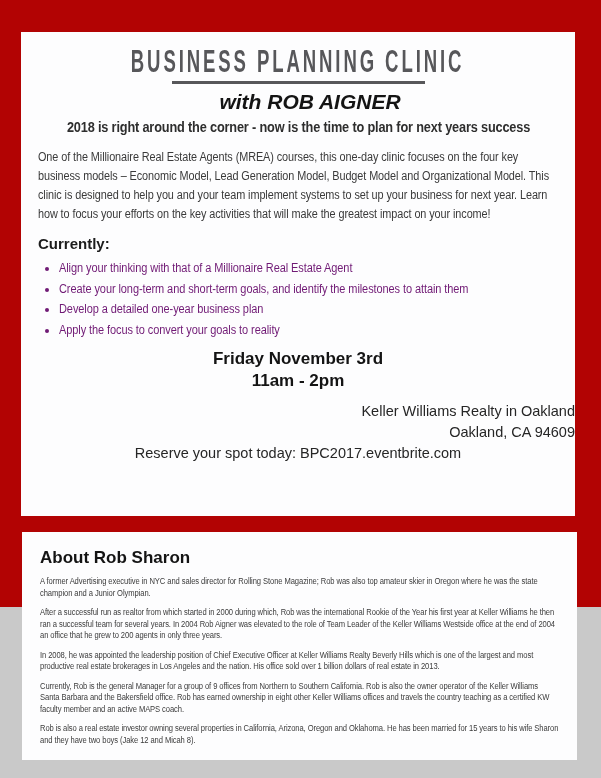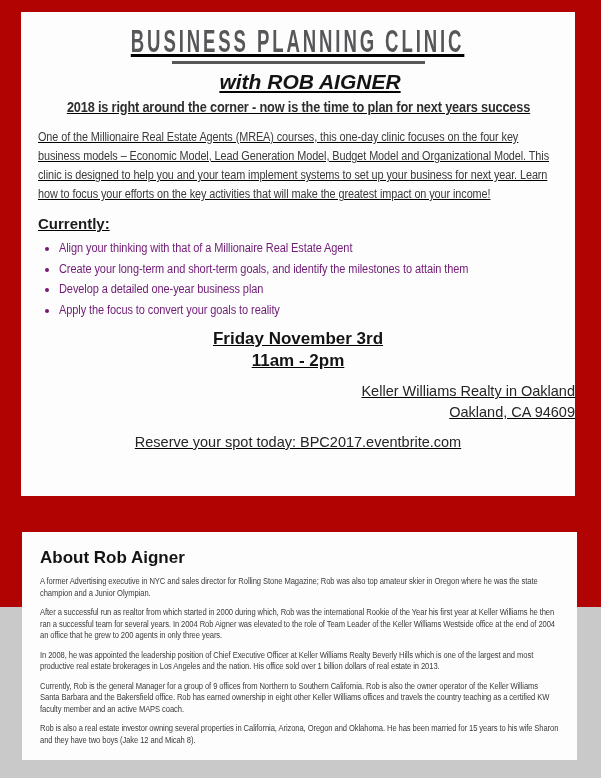--- a/index.html
+++ b/index.html
@@ -20,26 +20,25 @@
     background: #b20303;
   }
   .gray-bg {
     position: absolute; left: 0; top: 607px;
     width: 601px; height: 171px;
     background: #c9c9c9;
   }
 
   
   .main-card {
-    position: absolute; left: 21px; top: 12px;
+    position: absolute; left: 21px; top: 32px;
     width: 554px; min-height: 484px;
     background: #fdfdfe;
     box-sizing: border-box;
     padding: 12px 0 8px 0;
-    text-decoration: underline;
   }
   .center-row { display: flex; justify-content: center; }
   .fit { display: inline-block; white-space: nowrap; }
 
   .title {
     font-size: 32px; font-weight: bold; line-height: 34px;
     letter-spacing: 5px; color: #57575a;
     transform: scaleX(0.58);
   }
   .title-underline {
@@ -82,21 +81,21 @@
   }
   .event-block { margin-top: 8px; text-align: center; }
   .event-line {
     font-size: 17px; font-weight: bold; line-height: 22px; color: #141414;
   }
   .venue-block { margin-top: 9px; text-align: right; }
   .venue-line {
     font-size: 14.5px; line-height: 21px; color: #262626;
   }
   .reserve-line {
-    margin-top: 9px; text-align: center;
+    text-align: center;
     font-size: 14.5px; line-height: 20px; color: #262626;
   }
 
   
   .about-card {
     position: absolute; left: 22px; top: 532px;
     width: 555px; min-height: 220px;
     background: #fdfdfe;
     box-sizing: border-box;
     padding: 13px 18px 14px 18px;
@@ -160,21 +159,21 @@
 
     <div class="venue-block">
       <div class="venue-line">Keller Williams Realty in Oakland</div>
       <div class="venue-line">Oakland, CA 94609</div>
     </div>
 
     <div class="reserve-line">Reserve your spot today: BPC2017.eventbrite.com</div>
   </div>
 
   <div class="about-card">
-    <div class="about-heading">About Rob Aigner</div>
+    <div class="about-heading">About Rob Sharon</div>
     <div class="about-paragraphs">
       <p>A former Advertising executive in NYC and sales director for Rolling Stone Magazine; Rob was also top amateur skier in Oregon where he was the state champion and a Junior Olympian.</p>
       <p>After a successful run as realtor from which started in 2000 during which, Rob was the international Rookie of the Year his first year at Keller Williams he then ran a successful team for several years. In 2004 Rob Aigner was elevated to the role of Team Leader of the Keller Williams Westside office at the end of 2004 an office that he grew to 200 agents in only three years.</p>
       <p>In 2008, he was appointed the leadership position of Chief Executive Officer at Keller Williams Realty Beverly Hills which is one of the largest and most productive real estate brokerages in Los Angeles and the nation. His office sold over 1 billion dollars of real estate in 2013.</p>
       <p>Currently, Rob is the general Manager for a group of 9 offices from Northern to Southern California. Rob is also the owner operator of the Keller Williams Santa Barbara and the Bakersfield office. Rob has earned ownership in eight other Keller Williams offices and travels the country teaching as a certified KW faculty member and an active MAPS coach.</p>
       <p>Rob is also a real estate investor owning several properties in California, Arizona, Oregon and Oklahoma. He has been married for 15 years to his wife Sharon and they have two boys (Jake 12 and Micah 8).</p>
     </div>
   </div>
 </div>
 

